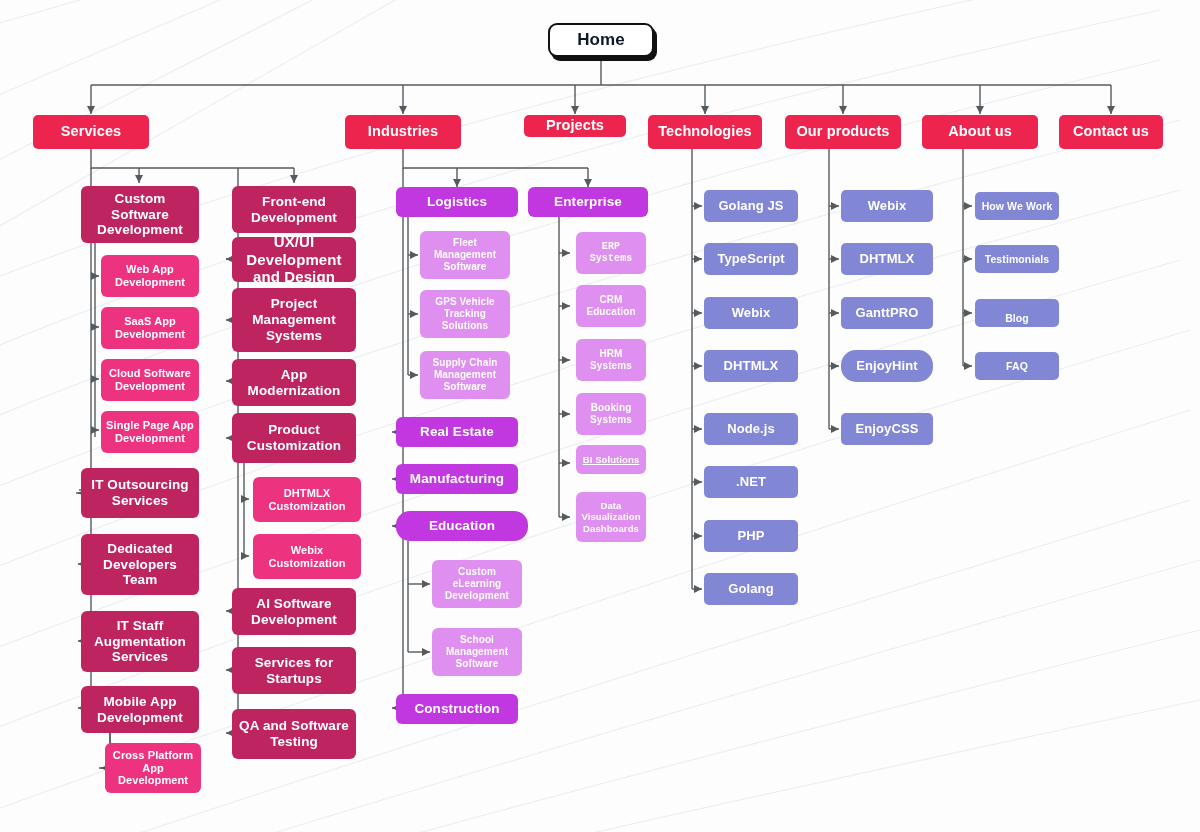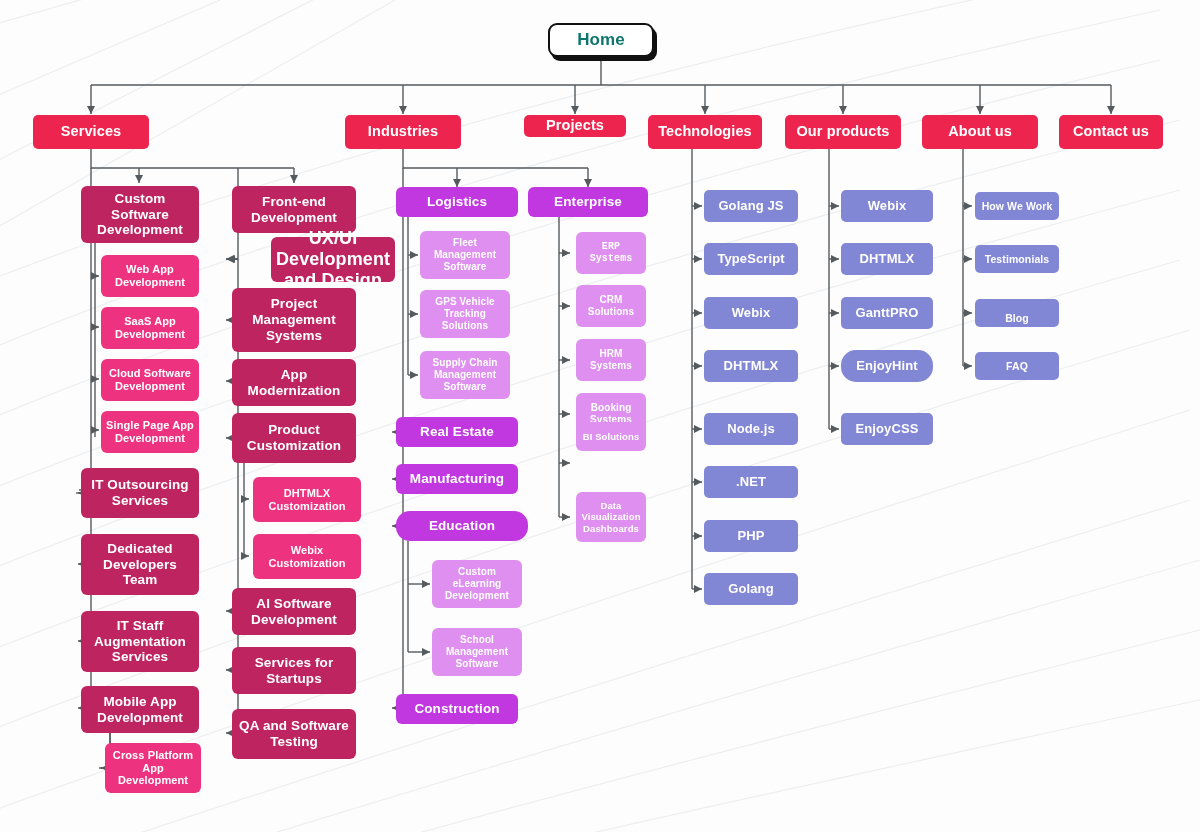--- a/index.html
+++ b/index.html
@@ -29,21 +29,21 @@
     color:#ffffff;
     font-weight:bold;
     line-height:1.18;
     padding:3px 5px;
     letter-spacing:.1px;
   }
 
   
   .n-root{
     background:#ffffff;
-    color:#0f766e;
+    color:#0f172a;
     border:2.5px solid #111111;
     border-radius:9px;
     font-size:17px;
     box-shadow:3px 4px 0 #111111;
   }
 
   
   .n-l1{background:#ED254E;font-size:14.5px;border-radius:5px;justify-content:center;}
 
   
@@ -255,21 +255,21 @@
   <div class="node n-svc2" style="left:81px;top:686px;width:118px;height:47px;">
     <span>Mobile App Development</span>
   </div>
   <div class="node n-svc3" style="left:105px;top:743px;width:96px;height:50px;">
     <span>Cross Platform App Development</span>
   </div>
 
   <div class="node n-svc2" style="left:232px;top:186px;width:124px;height:47px;">
     <span>Front-end Development</span>
   </div>
-  <div class="node n-svc2" style="left:232px;top:237px;width:124px;height:45px;font-size:18px;margin-left:39px;">
+  <div class="node n-svc2" style="left:232px;top:237px;width:124px;height:45px;font-size:15px;">
     <span>UX/UI Development and Design</span>
   </div>
   <div class="node n-svc2" style="left:232px;top:288px;width:124px;height:64px;">
     <span>Project Management Systems</span>
   </div>
   <div class="node n-svc2" style="left:232px;top:359px;width:124px;height:47px;">
     <span>App Modernization</span>
   </div>
   <div class="node n-svc2" style="left:232px;top:413px;width:124px;height:50px;">
     <span>Product Customization</span>
@@ -321,29 +321,29 @@
     <span>Construction</span>
   </div>
 
   <div class="node n-ind2" style="left:528px;top:187px;width:120px;height:30px;">
     <span>Enterprise</span>
   </div>
   <div class="node n-ind3" style="left:576px;top:232px;width:70px;height:42px;font-family:Liberation Mono, monospace;">
     <span>ERP Systems</span>
   </div>
   <div class="node n-ind3" style="left:576px;top:285px;width:70px;height:42px;">
-    <span>CRM Solutions</span>
+    <span>CRM Education</span>
   </div>
   <div class="node n-ind3" style="left:576px;top:339px;width:70px;height:42px;">
     <span>HRM Systems</span>
   </div>
   <div class="node n-ind3" style="left:576px;top:393px;width:70px;height:42px;">
     <span>Booking Systems</span>
   </div>
-  <div class="node n-ind3 sm" style="left:576px;top:422px;width:70px;height:29px;">
+  <div class="node n-ind3 sm" style="left:576px;top:445px;width:70px;height:29px;text-decoration:underline;">
     <span>BI Solutions</span>
   </div>
   <div class="node n-ind3 sm" style="left:576px;top:492px;width:70px;height:50px;">
     <span>Data Visualization Dashboards</span>
   </div>
 
   <div class="node n-blue" style="left:704px;top:190px;width:94px;height:32px;">
     <span>Golang JS</span>
   </div>
   <div class="node n-blue" style="left:704px;top:243px;width:94px;height:32px;">

